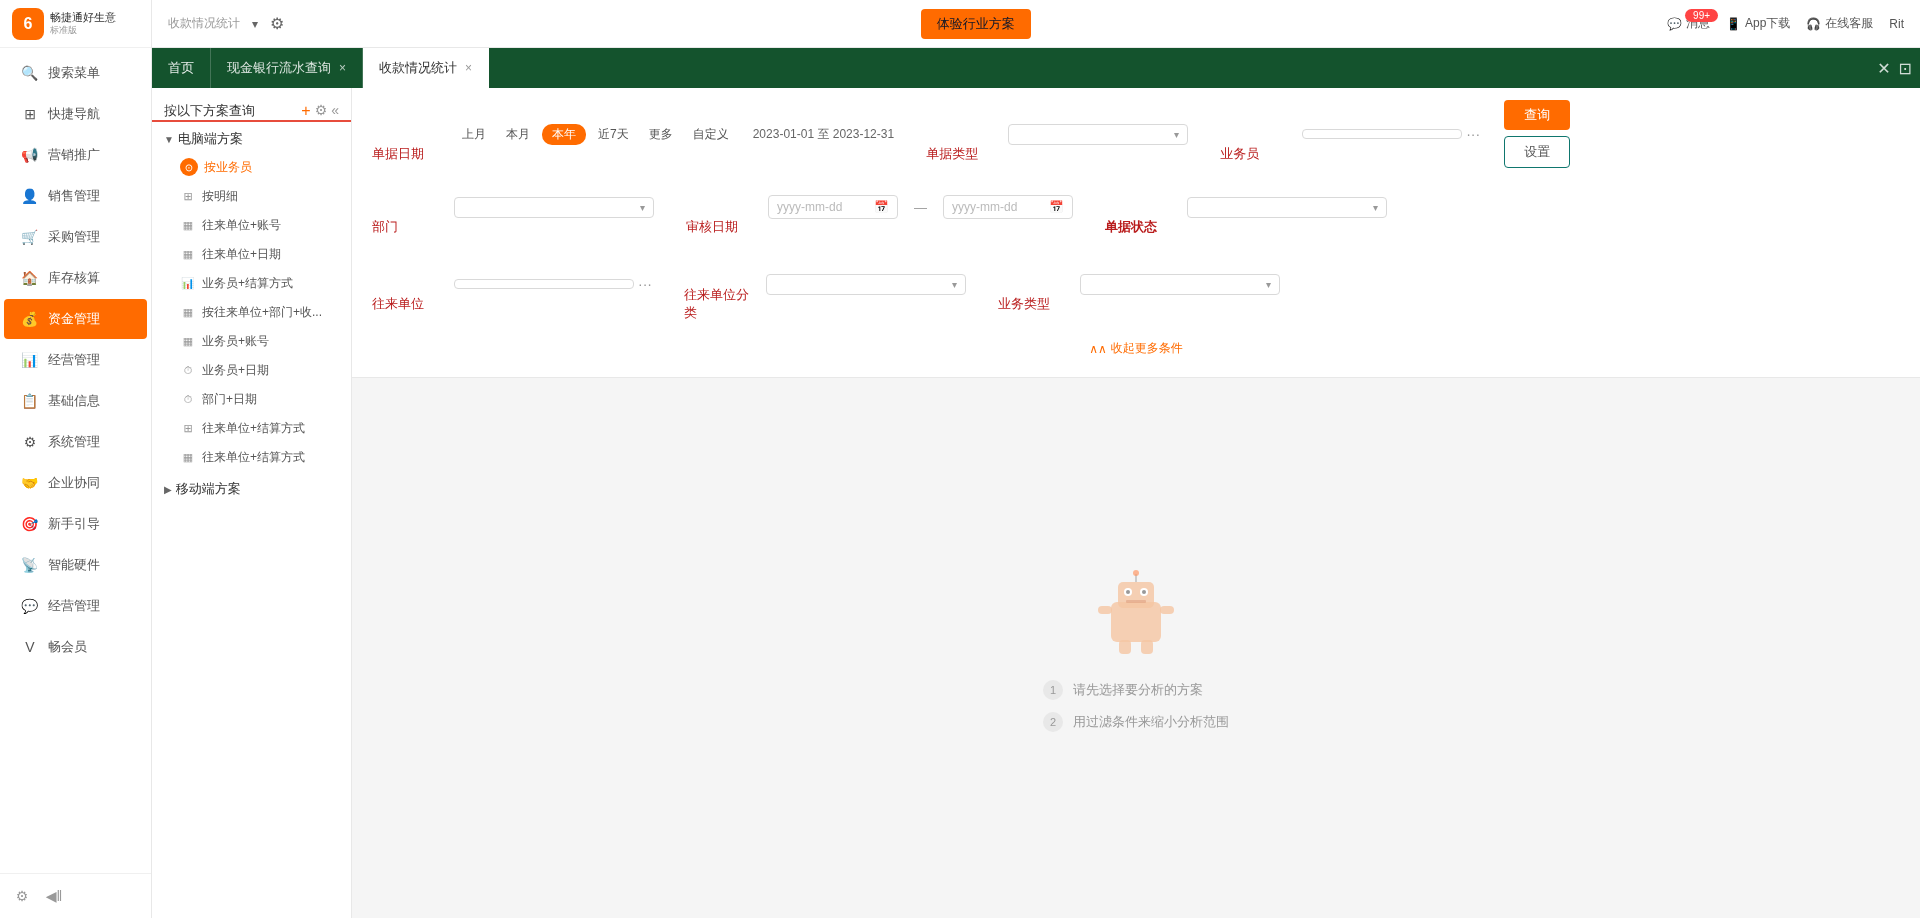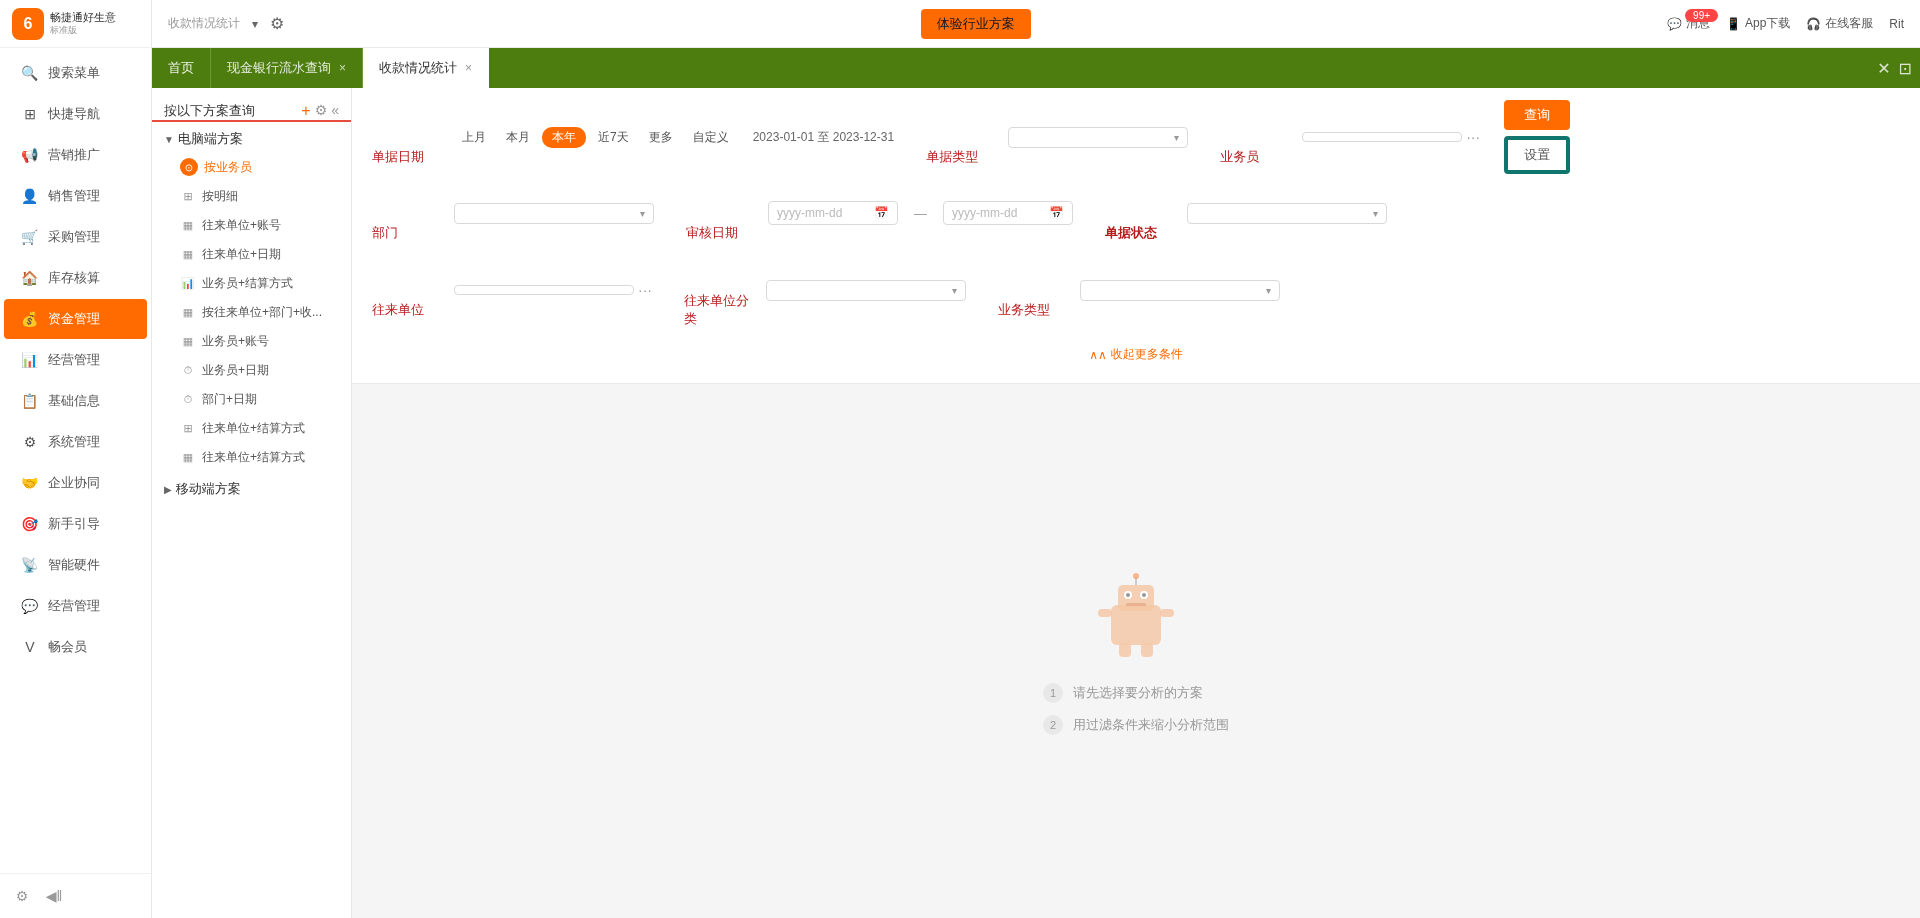--- a/index.html
+++ b/index.html
@@ -98,21 +98,21 @@
     .topbar-right { display: flex; align-items: center; gap: 16px; }
     .topbar-msg { display: flex; align-items: center; gap: 4px; color: #555; font-size: 12px; cursor: pointer; position: relative; }
     .badge { background: #ff4444; color: white; border-radius: 10px; padding: 1px 8px; font-size: 10px; position: absolute; top: -6px; right: -8px; }
     .topbar-app { display: flex; align-items: center; gap: 4px; color: #555; font-size: 12px; cursor: pointer; }
     .topbar-service { display: flex; align-items: center; gap: 4px; color: #555; font-size: 12px; cursor: pointer; }
     .topbar-user { color: #555; font-size: 12px; cursor: pointer; }
 
     
     .tabs-bar {
       height: 40px;
-      background: #4d7c0f;
+      background: #14532d;
       display: flex;
       align-items: center;
       padding: 0 0;
       border-bottom: none;
     }
     .tab {
       height: 40px;
       display: flex;
       align-items: center;
       padding: 0 16px;
@@ -329,21 +329,21 @@
     .query-btn {
       background: #ff6b00;
       color: white;
       border: none;
       padding: 6px 20px;
       border-radius: 4px;
       cursor: pointer;
       font-size: 13px;
     }
     .settings-btn {
-      border: 4px solid #0f766e;
+      border: 1px solid #0f766e;
       color: #555;
       background: white;
       padding: 6px 16px;
       border-radius: 4px;
       cursor: pointer;
       font-size: 13px;
     }
     .btn-group { display: flex; flex-direction: column; gap: 6px; margin-left: 12px; }
 
     

